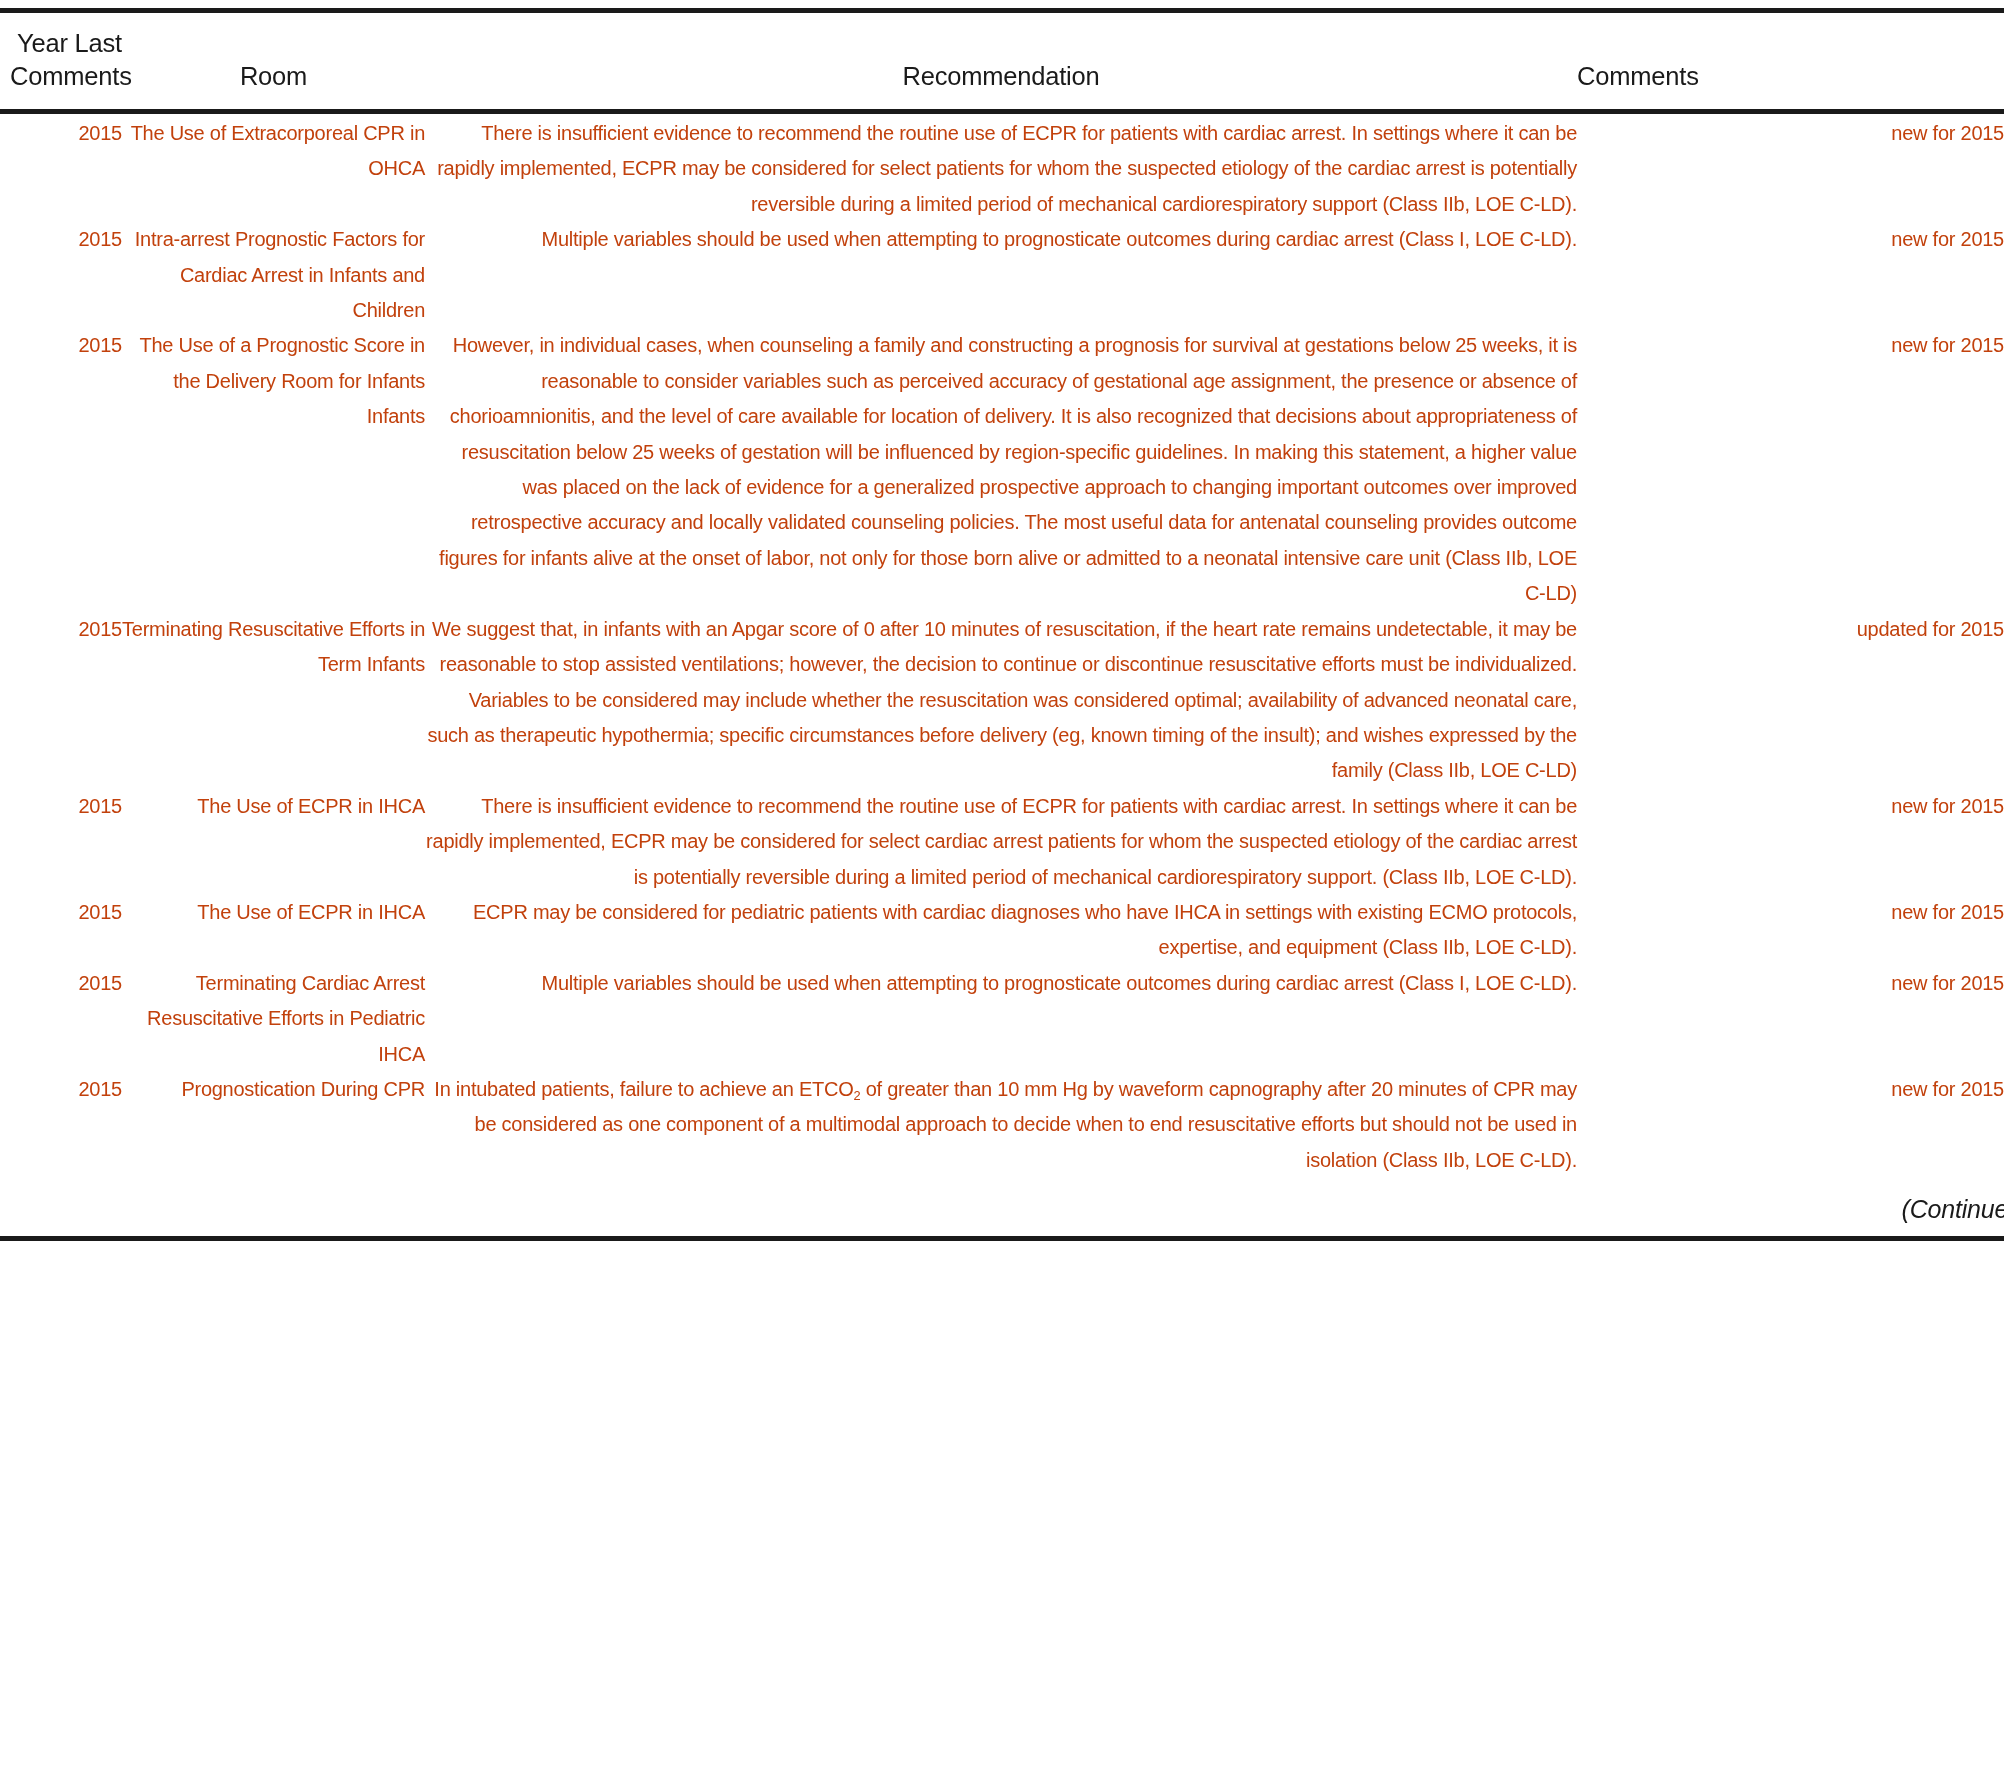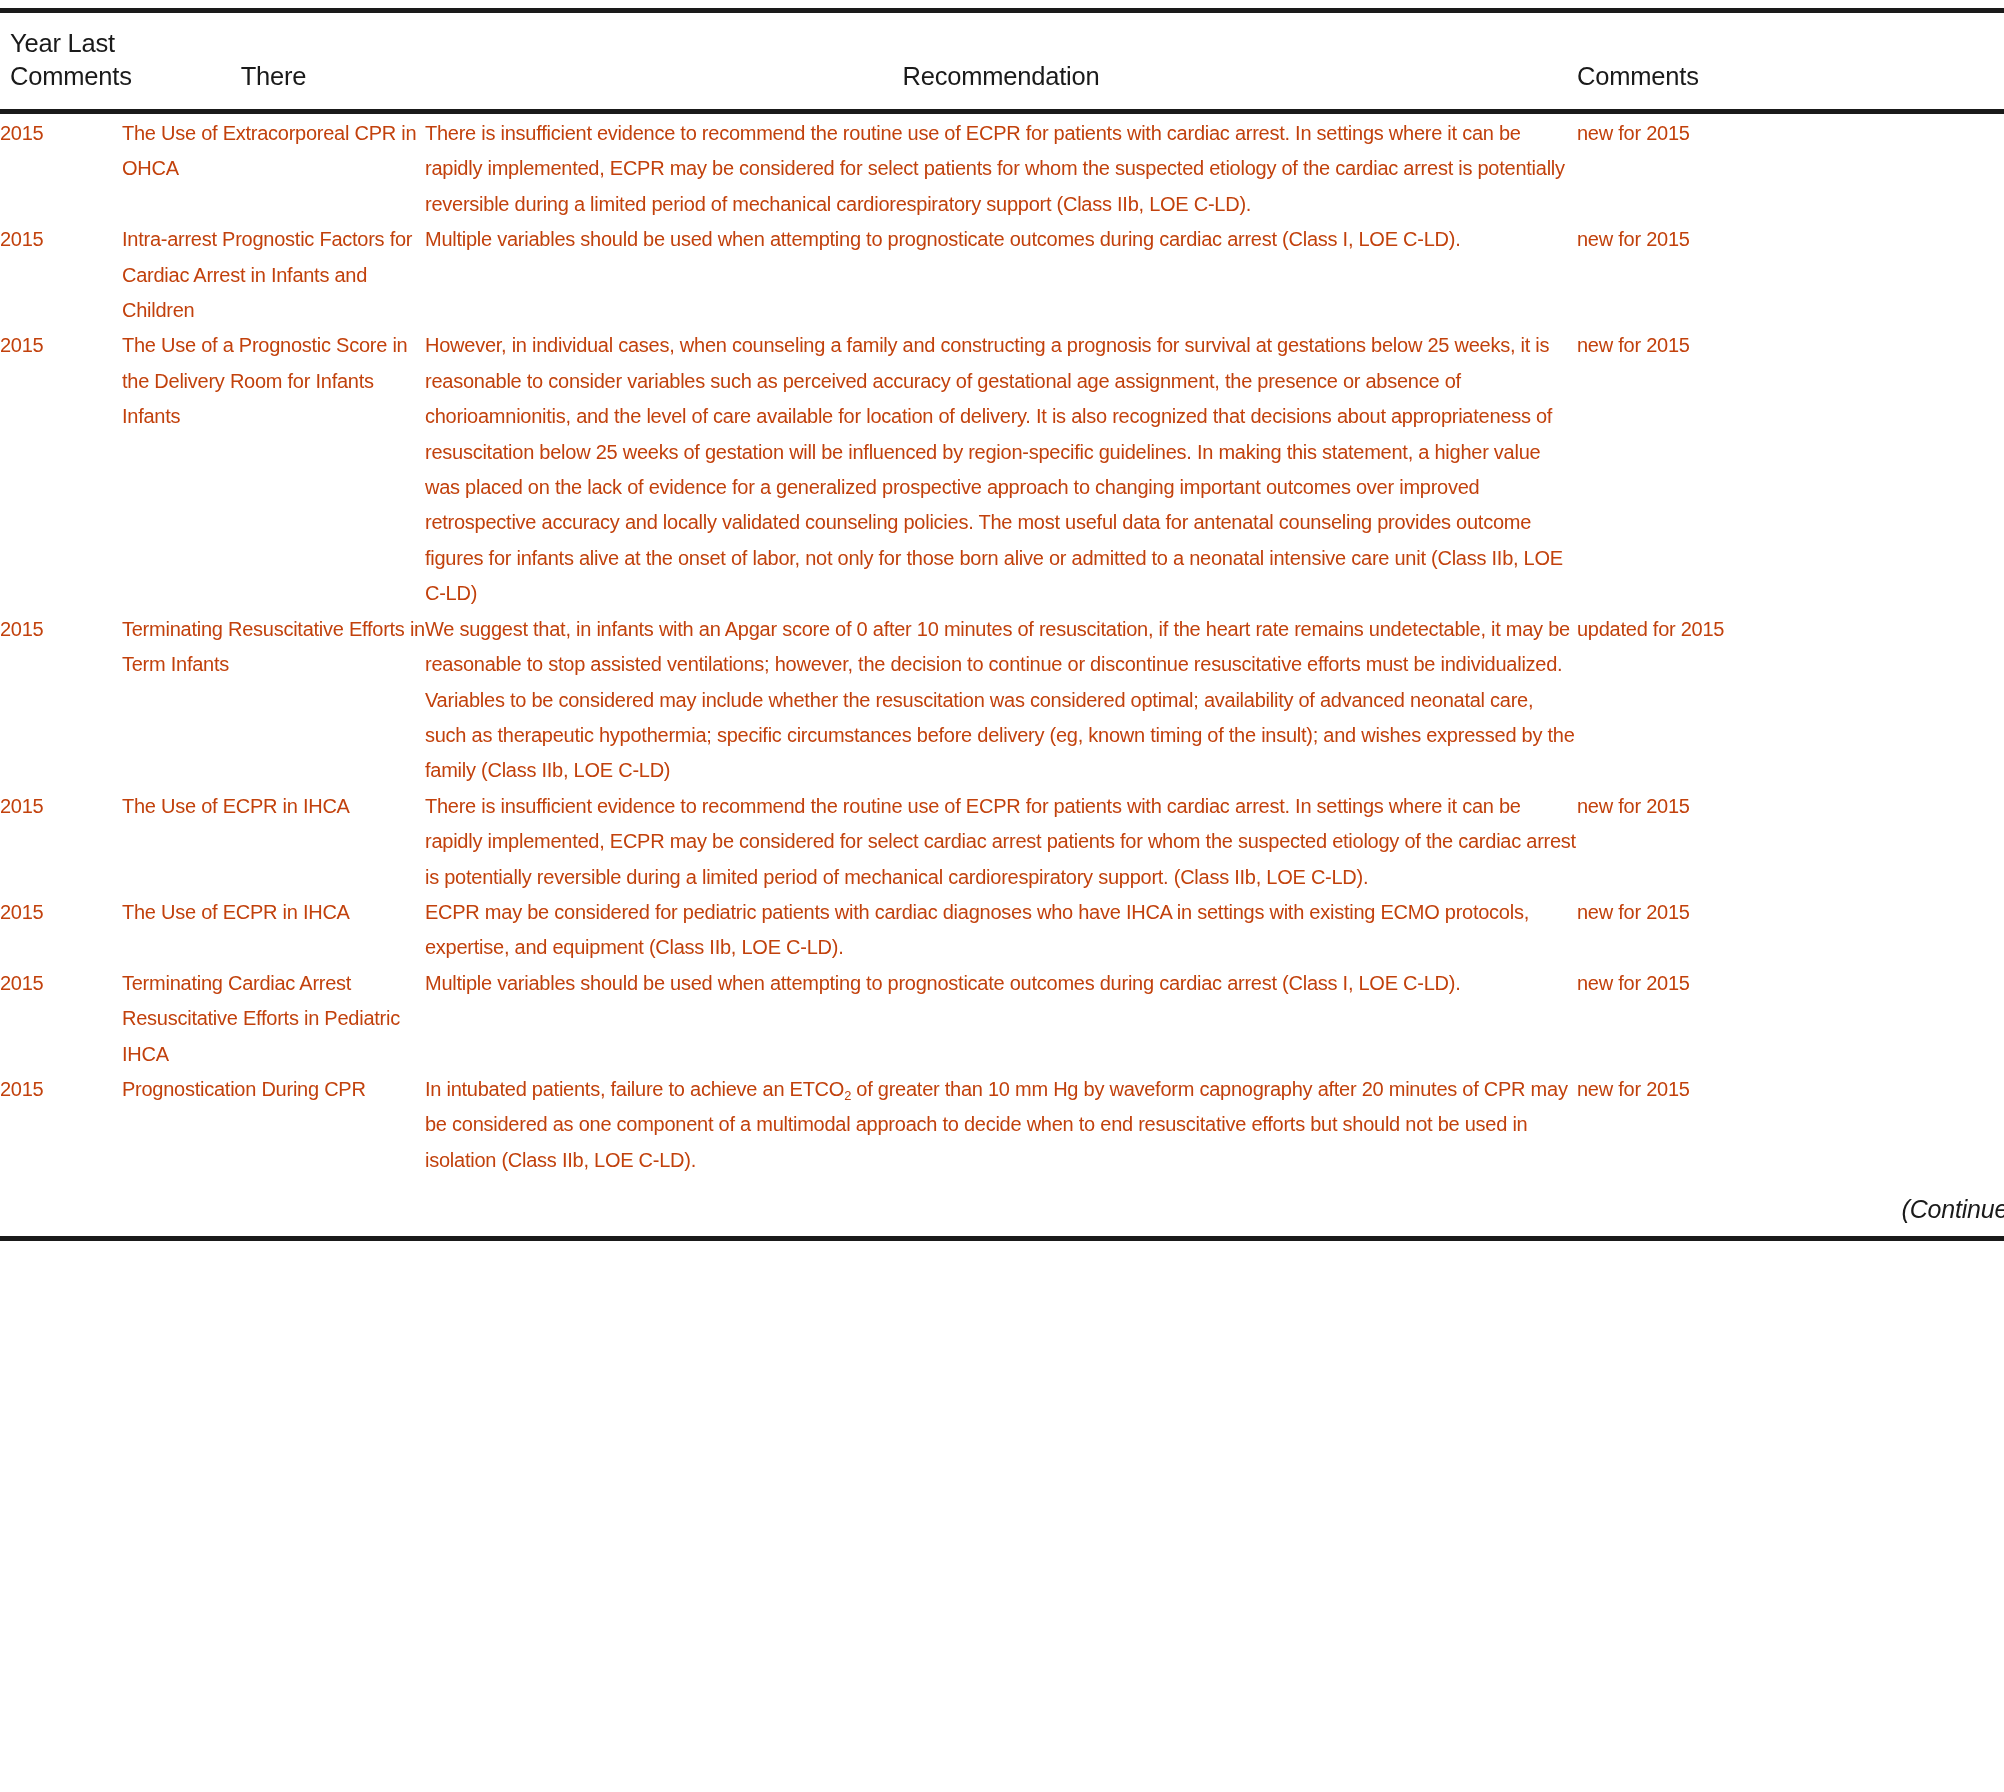--- a/index.html
+++ b/index.html
@@ -41,21 +41,21 @@
   }
   table.guide col.c-year { width: 122px; }
   table.guide col.c-topic { width: 303px; }
   table.guide col.c-rec  { width: 1152px; }
   table.guide col.c-comm { width: 427px; }
 
   table.guide td, table.guide th {
     vertical-align: top;
     padding: 0;
     font-weight: normal;
-    text-align: left;
+    text-align: right;
   }
 
   
   .hdr-wrap {
     padding: 14px 0 16px 0;
   }
   .hdr td {
     font-size: 25.5px;
     line-height: 33px;
     letter-spacing: -0.2px;
@@ -127,21 +127,21 @@
           <col class="c-topic">
           <col class="c-rec">
           <col class="c-comm">
       </colgroup>
       <tbody class="hdr">
         <tr>
           <td class="h-year">
             <span class="twoline">Year Last</span>
             <span class="twoline">Comments</span>
           </td>
-          <td class="h-topic">There</td>
+          <td class="h-topic">Room</td>
           <td class="h-rec">Recommendation</td>
           <td class="h-comm">Comments</td>
         </tr>
       </tbody>
     </table>
   </div>
 
   <div class="rule rule-head"></div>
 
 

